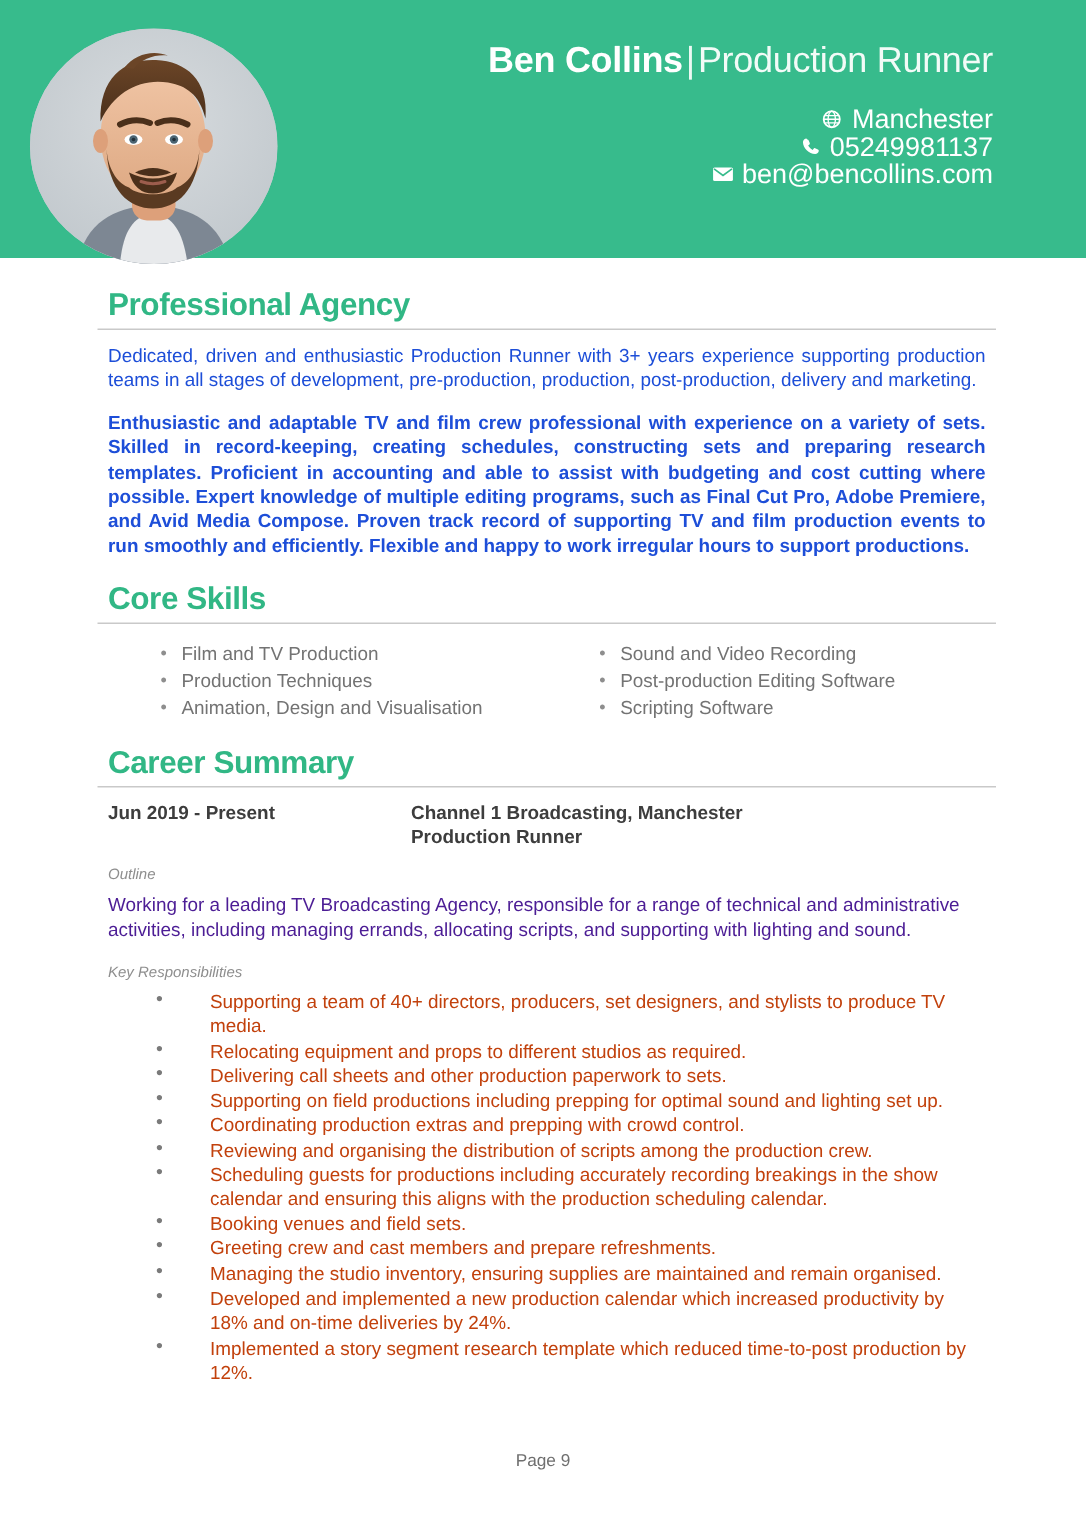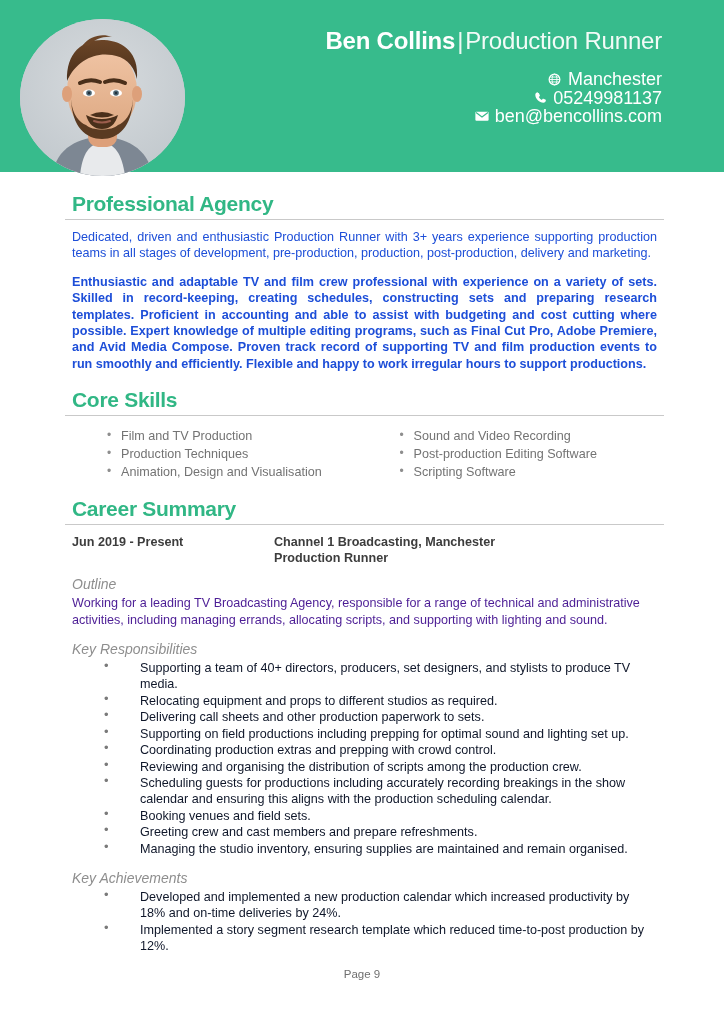--- a/index.html
+++ b/index.html
@@ -182,42 +182,42 @@
   }
   .job-place {
     color: #3d3d3d;
     font-size: 12.6px;
     font-weight: bold;
     line-height: 16px;
   }
 
   .sub-label {
     color: #8e8e8e;
-    font-size: 14px;
+    font-size: 10px;
     font-style: italic;
     line-height: 16px;
     margin: 0 0 3px 0;
   }
   .sub-label.spaced { margin-top: 13px; }
 
   p.job-text {
     margin: 0;
     color: #4c1d95;
     font-size: 12.6px;
     line-height: 16.4px;
   }
 
   ul.job-bullets {
     margin: 1px 0 0 0;
     padding: 0;
     list-style: none;
   }
   ul.job-bullets li {
     position: relative;
-    color: #0f172a;
+    color: #c2410c;
     font-size: 12.6px;
     line-height: 16.4px;
     padding-left: 68px;
     margin-bottom: 0;
   }
   ul.job-bullets li::before {
     content: "\2022";
     position: absolute;
     left: 32px;
     top: -2px;
@@ -391,21 +391,20 @@
           <li>Delivering call sheets and other production paperwork to sets.</li>
           <li>Supporting on field productions including prepping for optimal sound and lighting set up.</li>
           <li>Coordinating production extras and prepping with crowd control.</li>
           <li>Reviewing and organising the distribution of scripts among the production crew.</li>
           <li>Scheduling guests for productions including accurately recording breakings in the show calendar and ensuring this aligns with the production scheduling calendar.</li>
           <li>Booking venues and field sets.</li>
           <li>Greeting crew and cast members and prepare refreshments.</li>
           <li>Managing the studio inventory, ensuring supplies are maintained and remain organised.</li>
         </ul>
 
-        <div class="sub-label spaced">Key Achievements</div>
         <ul class="job-bullets">
           <li>Developed and implemented a new production calendar which increased productivity by 18% and on-time deliveries by 24%.</li>
           <li>Implemented a story segment research template which reduced time-to-post production by 12%.</li>
         </ul>
       </div>
     </div>
   </div>
 
   <div class="footer">
     <span>Page 9</span>

